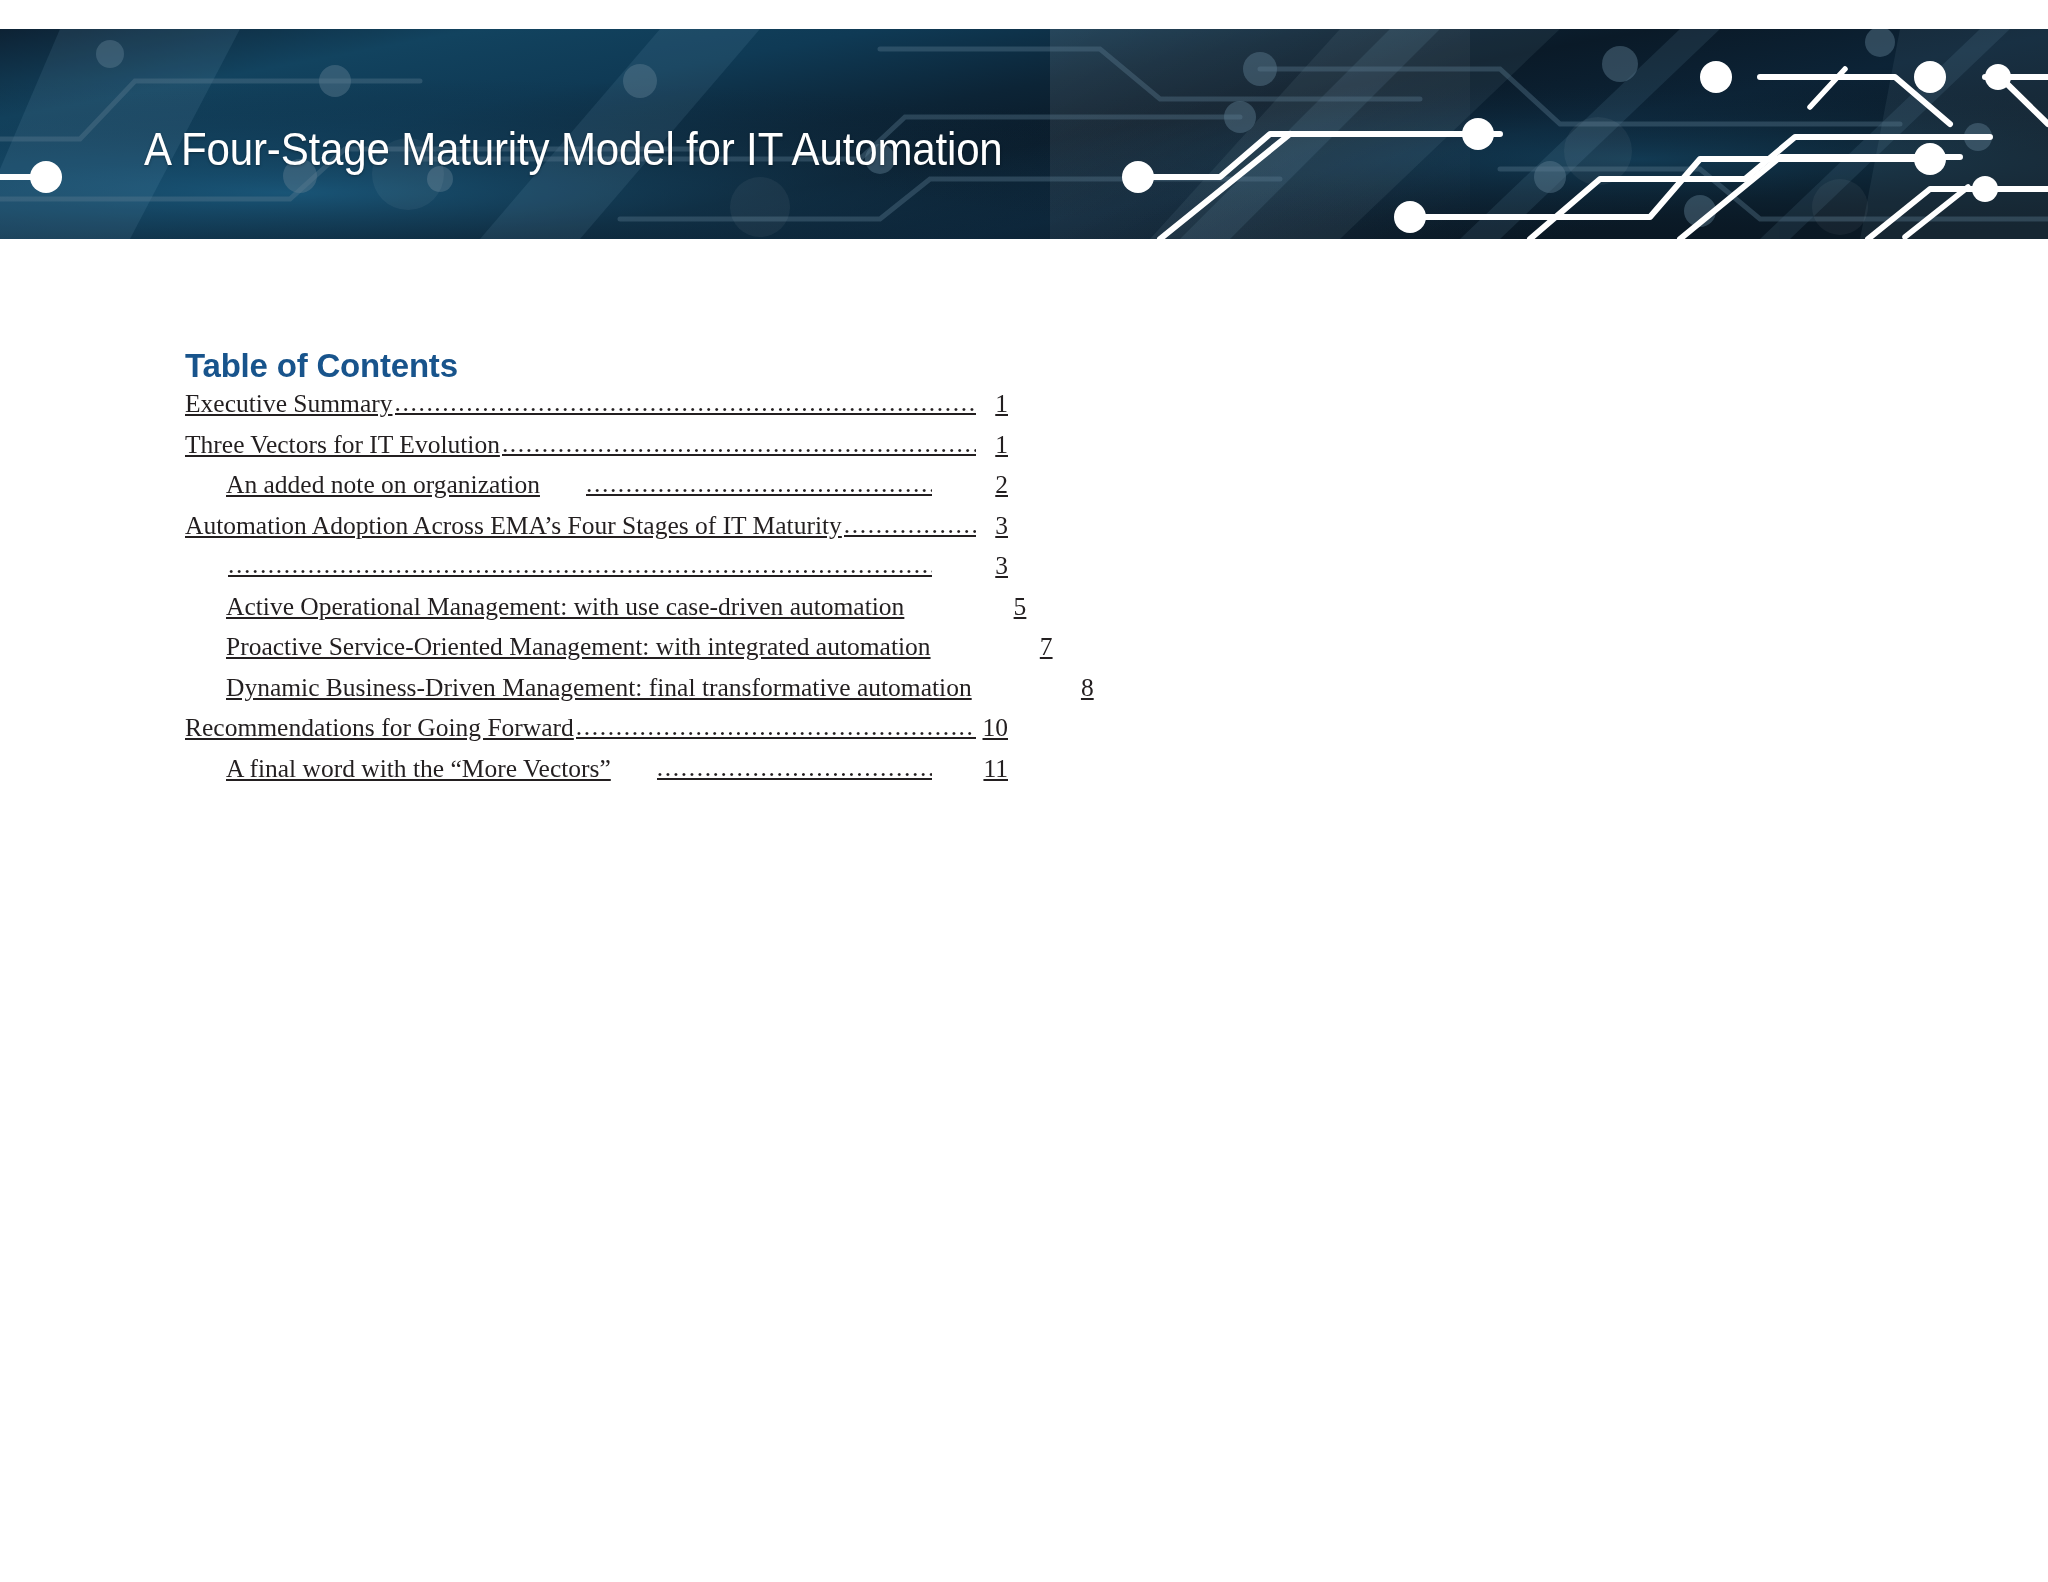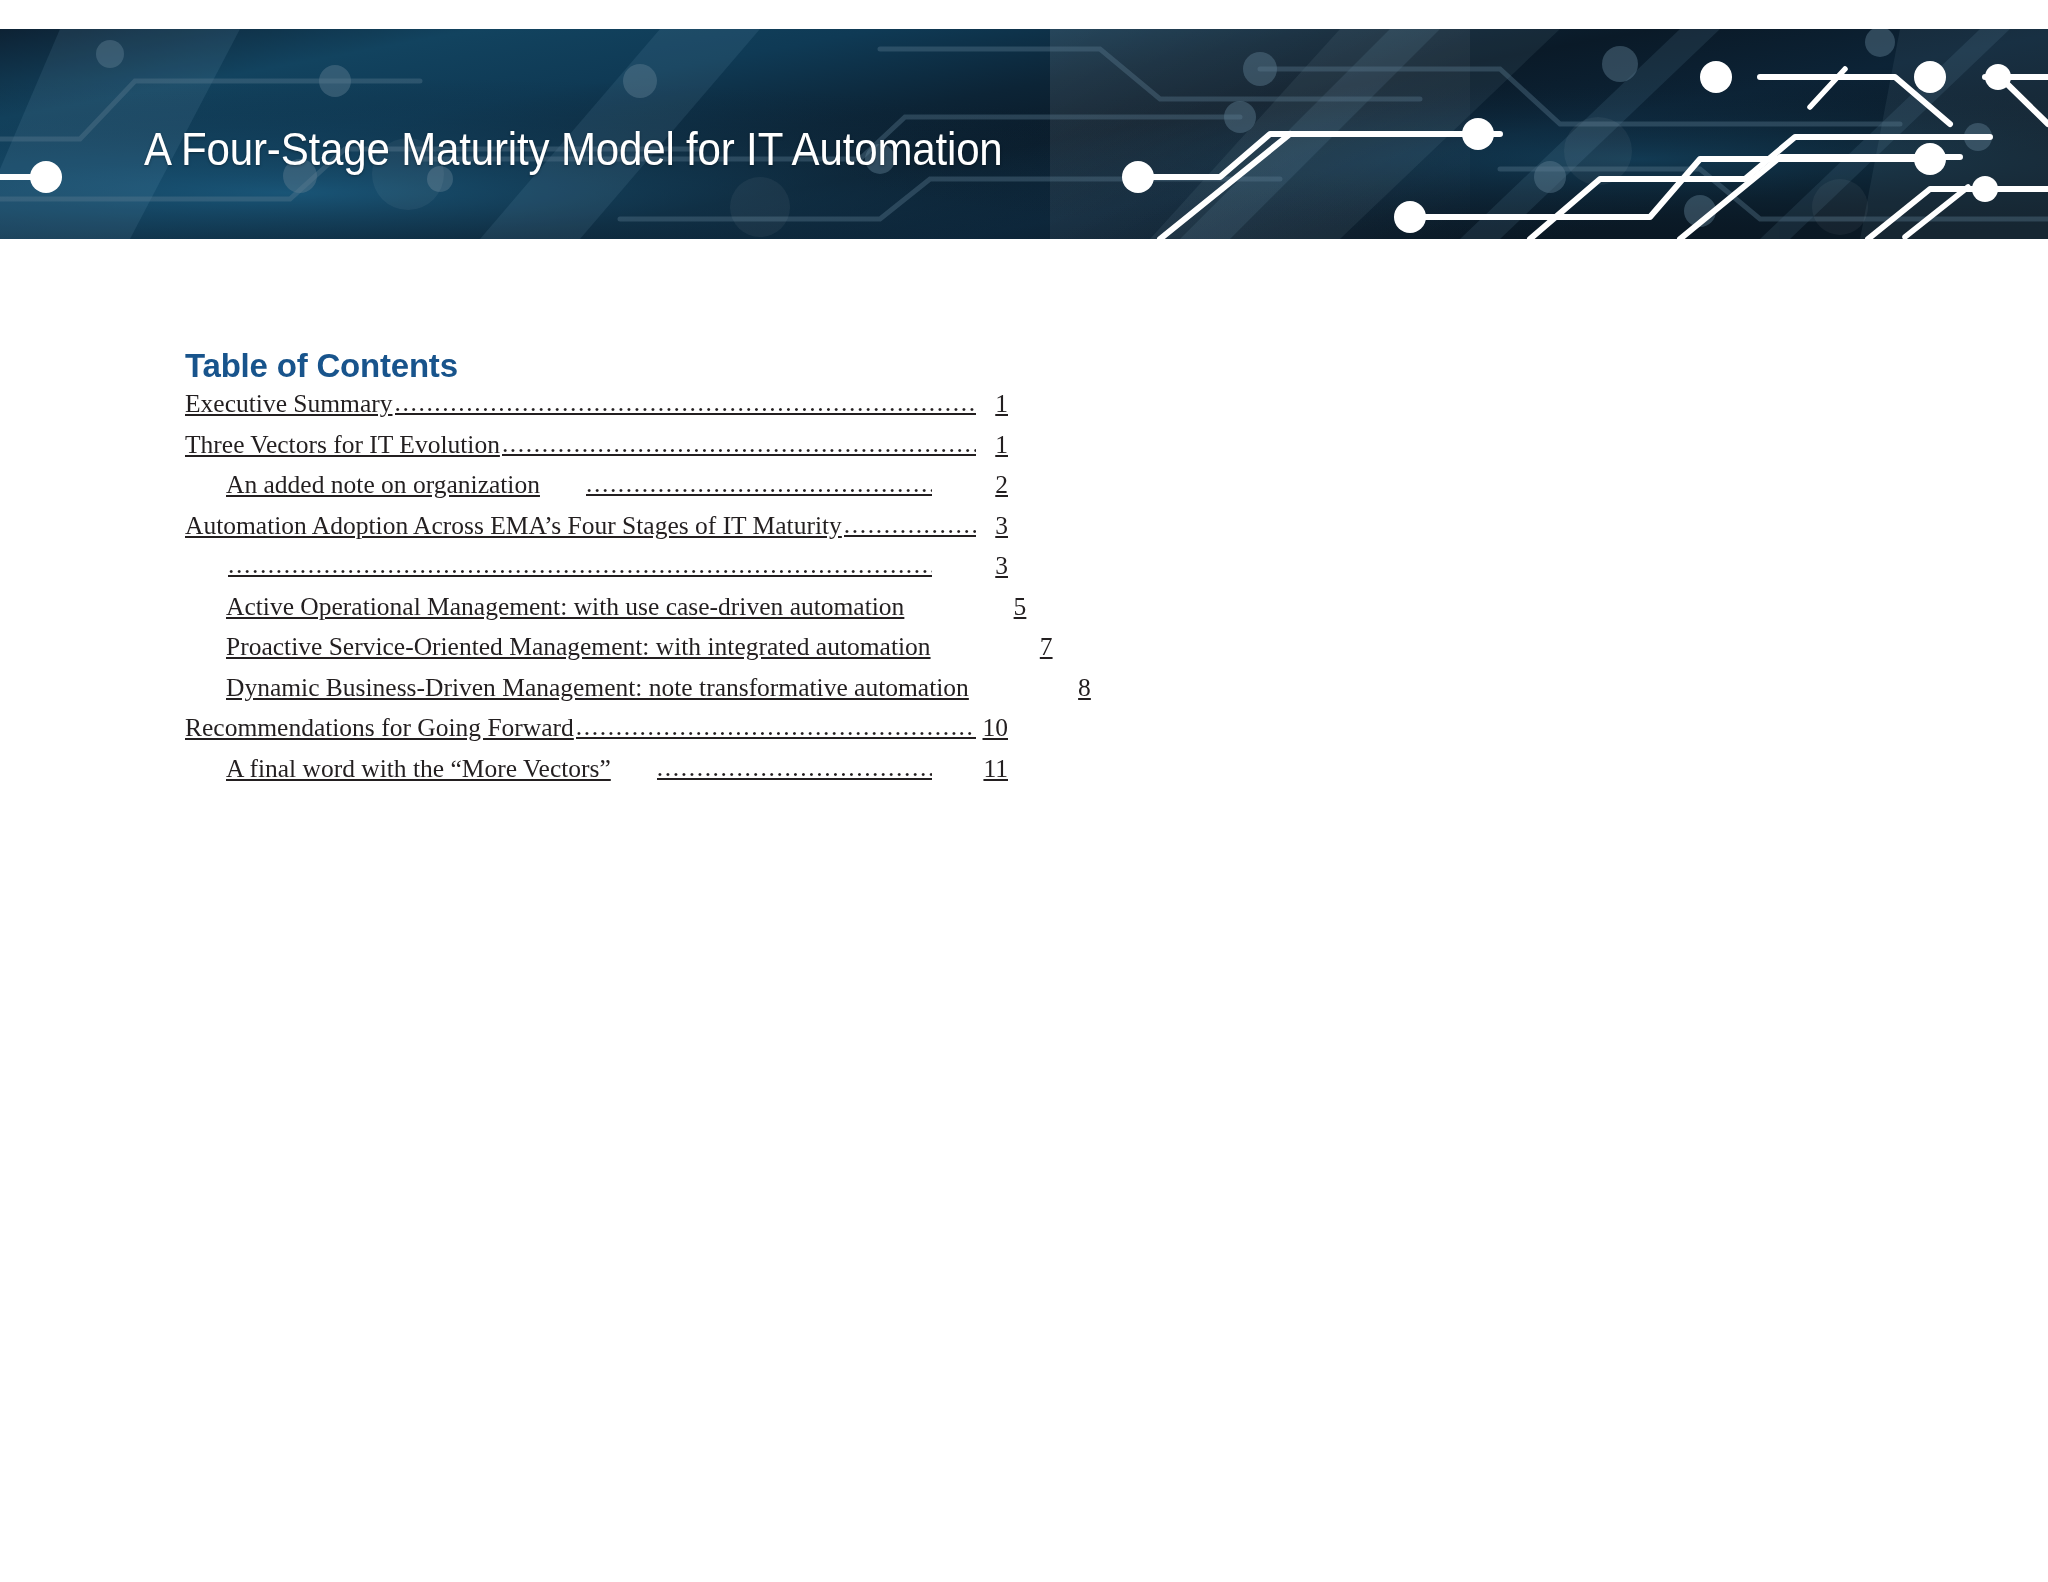--- a/index.html
+++ b/index.html
@@ -254,21 +254,21 @@
         <span class="toc-label">Active Operational Management: with use case-driven automation</span>
         <span class="toc-dots">......................................................................................................................................................</span>
         <span class="toc-page">5</span>
       </div>
       <div class="toc-row level-2">
         <span class="toc-label">Proactive Service-Oriented Management: with integrated automation</span>
         <span class="toc-dots">......................................................................................................................................................</span>
         <span class="toc-page">7</span>
       </div>
       <div class="toc-row level-2">
-        <span class="toc-label">Dynamic Business-Driven Management: note transformative automation</span>
+        <span class="toc-label">Dynamic Business-Driven Management: final transformative automation</span>
         <span class="toc-dots">......................................................................................................................................................</span>
         <span class="toc-page">8</span>
       </div>
       <div class="toc-row level-1">
         <span class="toc-label">Recommendations for Going Forward</span>
         <span class="toc-dots">......................................................................................................................................................</span>
         <span class="toc-page">10</span>
       </div>
       <div class="toc-row level-2">
         <span class="toc-label">A final word with the “More Vectors”</span>

